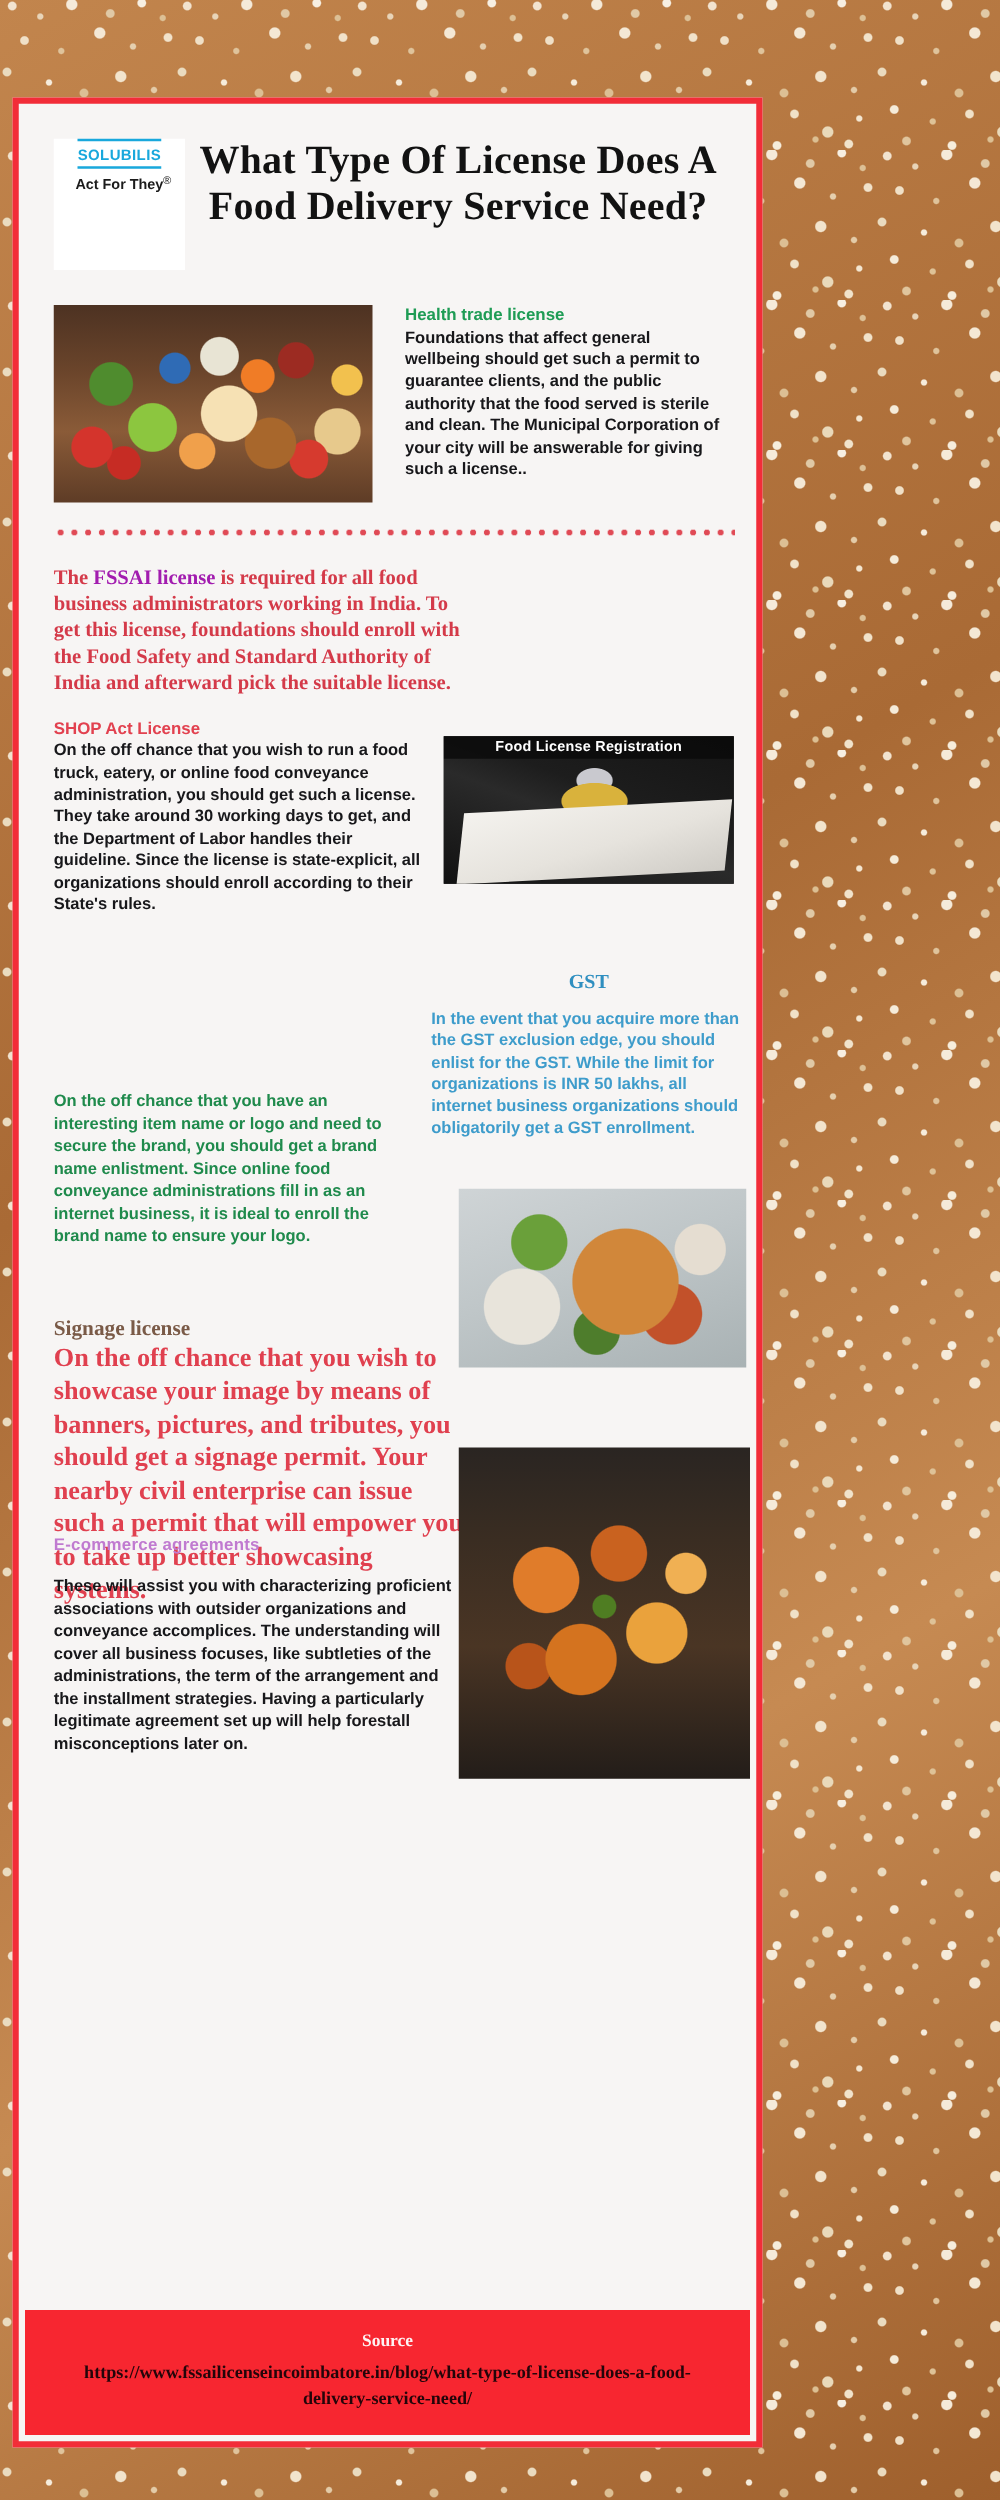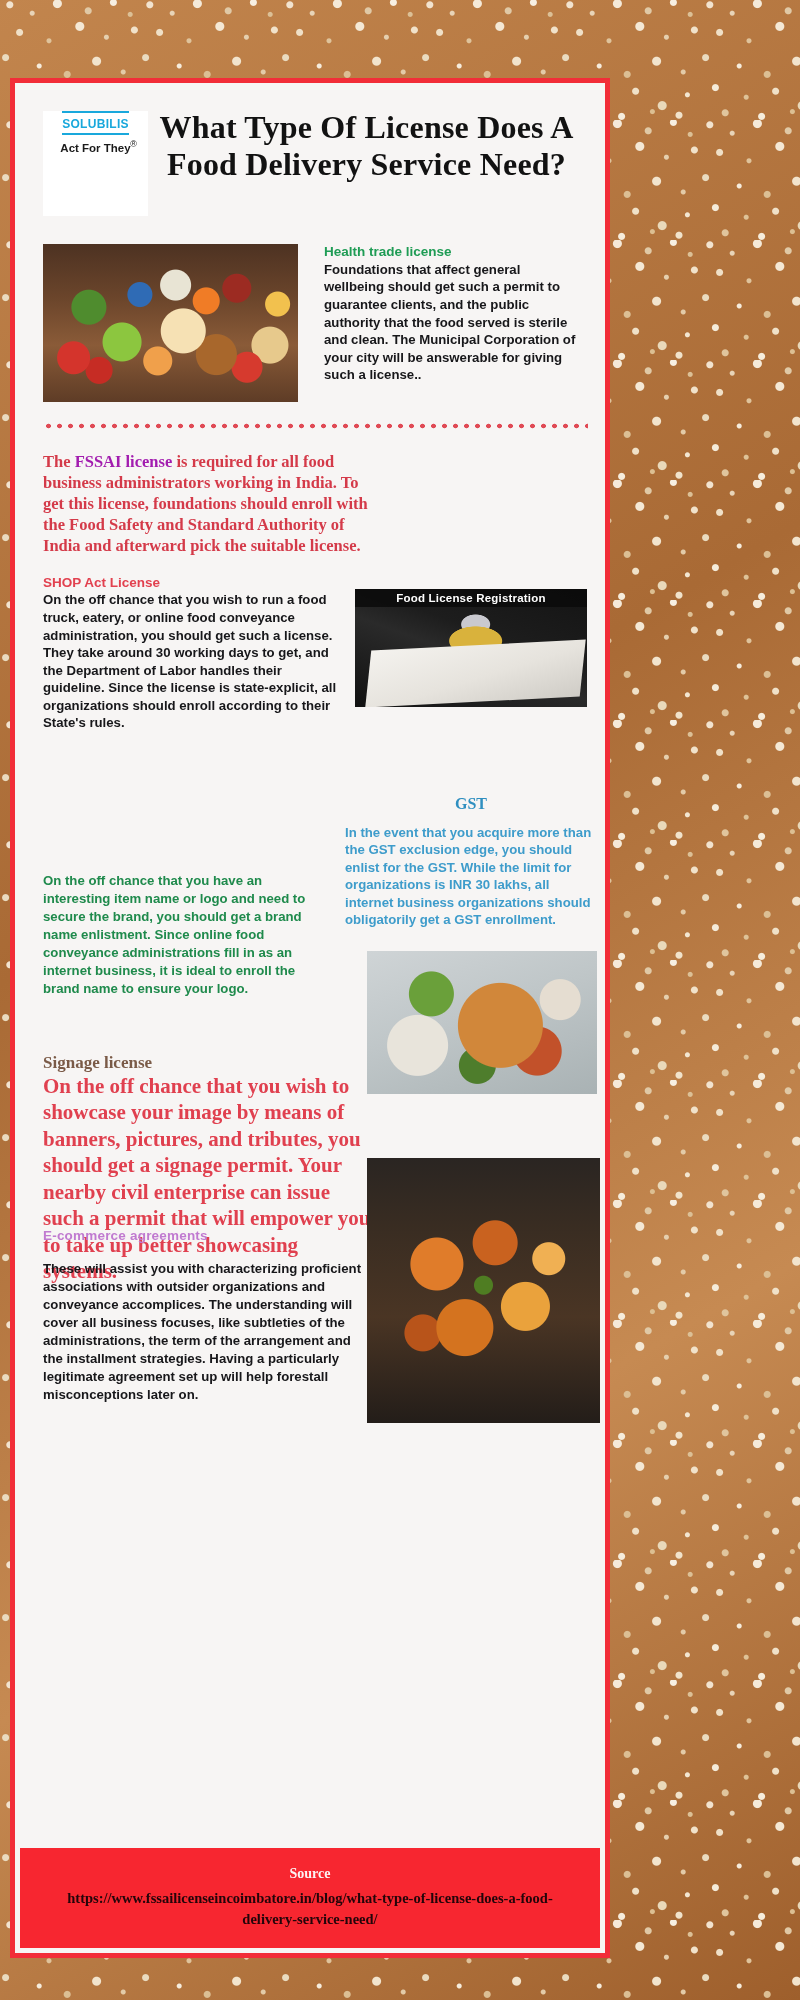--- a/index.html
+++ b/index.html
@@ -174,21 +174,21 @@
   .h-red-sans { color: #e2414f; font-weight: bold; }
   .sec3 .photo { width: 232px; height: 118px; margin-top: 14px; flex: 0 0 auto; }
   .stamp-label {
     position: absolute; top: 0; left: 0; right: 0;
     background: rgba(10,10,10,.82);
     color: #fff; font-size: 11.5px; font-weight: bold;
     text-align: center; padding: 3px 12px; letter-spacing: .2px;
   }
 
   
-  .sec4 { position: absolute; left: 330px; top: 712px; width: 252px; }
+  .sec4 { position: absolute; left: 330px; top: 694px; width: 252px; }
   .h-gst { color: #2f8fc0; font-family: "Liberation Serif", serif; font-weight: bold;
            font-size: 16px; text-align: center; }
   .p-gst { color: #3e9ccb; font-weight: bold; font-size: 13.2px; line-height: 1.32; margin-top: 11px; }
 
   
   .sec5 { position: absolute; left: 28px; top: 775px; width: 290px; }
   .h-tm { color: #1a6b3c; font-family: "Liberation Serif", serif; font-weight: bold; font-size: 20px; }
   .p-tm { color: #1f8a4c; font-weight: bold; font-size: 13.2px; line-height: 1.36; margin-top: 14px; }
 
   
@@ -318,21 +318,21 @@
         <h3 class="sec h-red-sans">SHOP Act License</h3>
         <p class="body p-dark">On the off chance that you wish to run a food truck, eatery, or online food conveyance administration, you should get such a license. They take around 30 working days to get, and the Department of Labor handles their guideline. Since the license is state-explicit, all organizations should enroll according to their State's rules.</p>
       </div>
       <div class="photo img-stamp">
         <div class="stamp-label">Food License Registration</div>
       </div>
     </div>
 
     <div class="sec4">
       <h3 class="h-gst">GST</h3>
-      <p class="p-gst">In the event that you acquire more than the GST exclusion edge, you should enlist for the GST. While the limit for organizations is INR 30 lakhs, all internet business organizations should obligatorily get a GST enrollment.</p>
+      <p class="p-gst">In the event that you acquire more than the GST exclusion edge, you should enlist for the GST. While the limit for organizations is INR 50 lakhs, all internet business organizations should obligatorily get a GST enrollment.</p>
     </div>
 
     <div class="sec5">
       <p class="p-tm">On the off chance that you have an interesting item name or logo and need to secure the brand, you should get a brand name enlistment. Since online food conveyance administrations fill in as an internet business, it is ideal to enroll the brand name to ensure your logo.</p>
     </div>
     <div class="photo img-taco photo-taco"></div>
 
     <div class="sec6">
       <h3 class="h-sign">Signage license</h3>
       <p class="p-sign">On the off chance that you wish to showcase your image by means of banners, pictures, and tributes, you should get a signage permit. Your nearby civil enterprise can issue such a permit that will empower you to take up better showcasing systems.</p>

